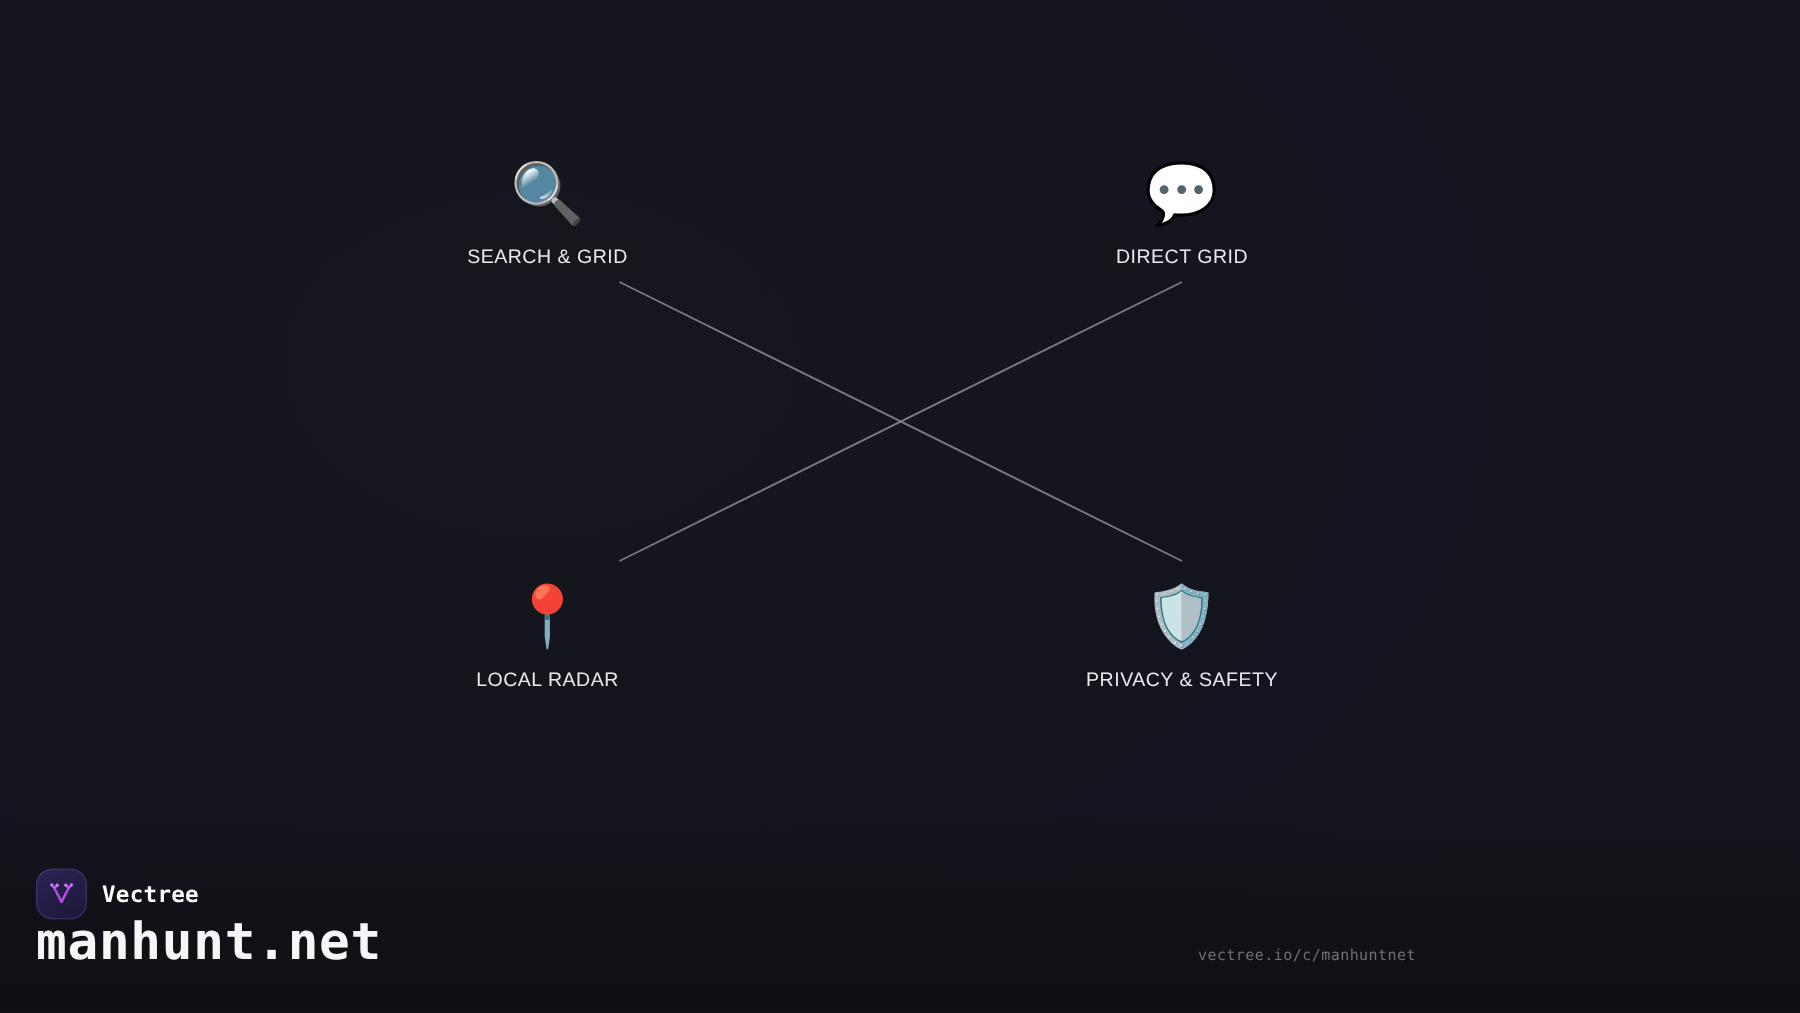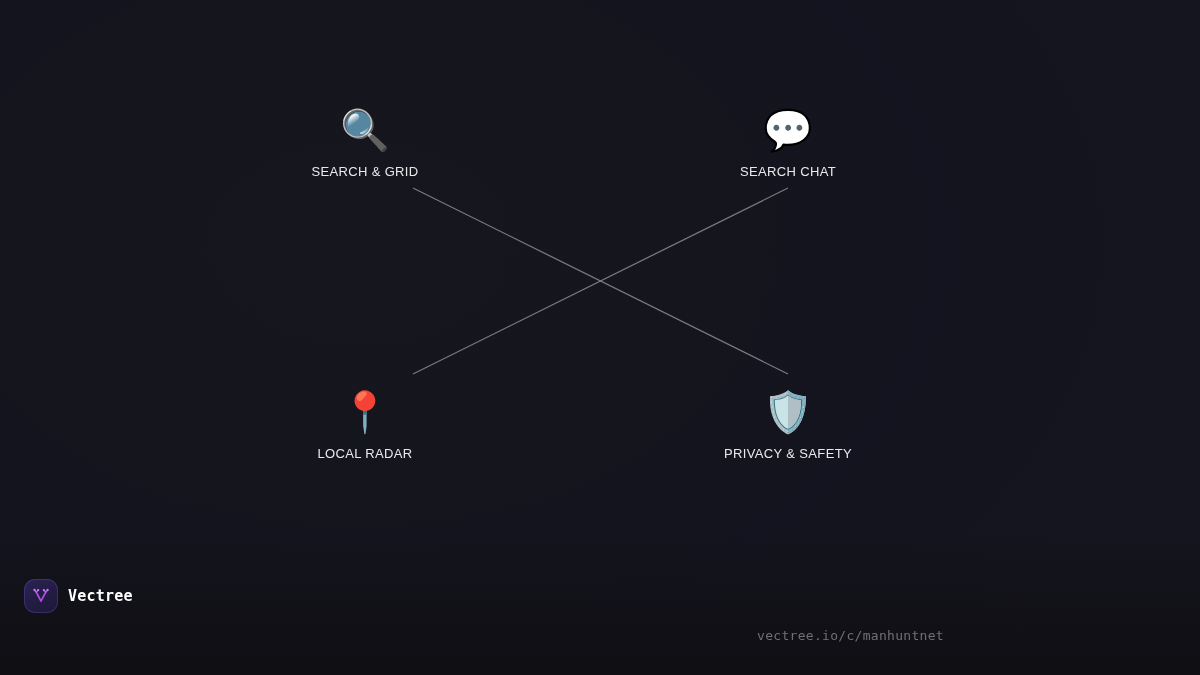--- a/index.html
+++ b/index.html
@@ -114,21 +114,21 @@
     font-weight: 700;
     color: #f6f6f8;
     letter-spacing: 0.5px;
     line-height: 1;
   }
   #footer-url {
     position: absolute;
     right: 24px;
     bottom: 32px;
     font-family: "DejaVu Sans Mono", "Liberation Mono", monospace;
-    font-size: 13px;
+    font-size: 10px;
     color: #6f7078;
     letter-spacing: .3px;
   }
 </style>
 </head>
 <body>
 
 <div id="stage">
 
   <svg id="edges" viewBox="0 0 1200 675" width="1200" height="675" aria-hidden="true">
@@ -136,21 +136,21 @@
     <line x1="788" y1="188" x2="413" y2="374" stroke="#8a8a92" stroke-width="1.3" stroke-opacity="0.85"></line>
   </svg>
 
   <div class="node leaf" style="left:365px; top:144px;">
     <span class="node-ico">🔍</span>
     <span class="node-label">SEARCH &amp; GRID</span>
   </div>
 
   <div class="node leaf" style="left:788px; top:144px;">
     <span class="node-ico">💬</span>
-    <span class="node-label">SEARCH CHAT</span>
+    <span class="node-label">DIRECT GRID</span>
   </div>
 
   <div class="node leaf" style="left:365px; top:426px;">
     <span class="node-ico">📍</span>
     <span class="node-label">LOCAL RADAR</span>
   </div>
 
   <div class="node leaf" style="left:788px; top:426px;">
     <span class="node-ico">🛡️</span>
     <span class="node-label">PRIVACY &amp; SAFETY</span>
@@ -169,16 +169,17 @@
         <path d="M14.8 6.0 L13.1 4.4 M14.8 6.0 L16.5 4.2" fill="none" stroke="#c061f0" stroke-width="1.4" stroke-linecap="round"></path>
         <circle cx="3.5" cy="3.9" r="1.15" fill="#d07af6"></circle>
         <circle cx="7.1" cy="4.1" r="1.15" fill="#d07af6"></circle>
         <circle cx="12.9" cy="4.1" r="1.15" fill="#d07af6"></circle>
         <circle cx="16.6" cy="3.9" r="1.15" fill="#d07af6"></circle>
       </svg>
     </div>
     <span id="brand-name">Vectree</span>
   </div>
 
+  <div id="site-title">manhunt.net</div>
 
   <div id="footer-url">vectree.io/c/manhuntnet</div>
 
 </div>
 
 </body></html>

